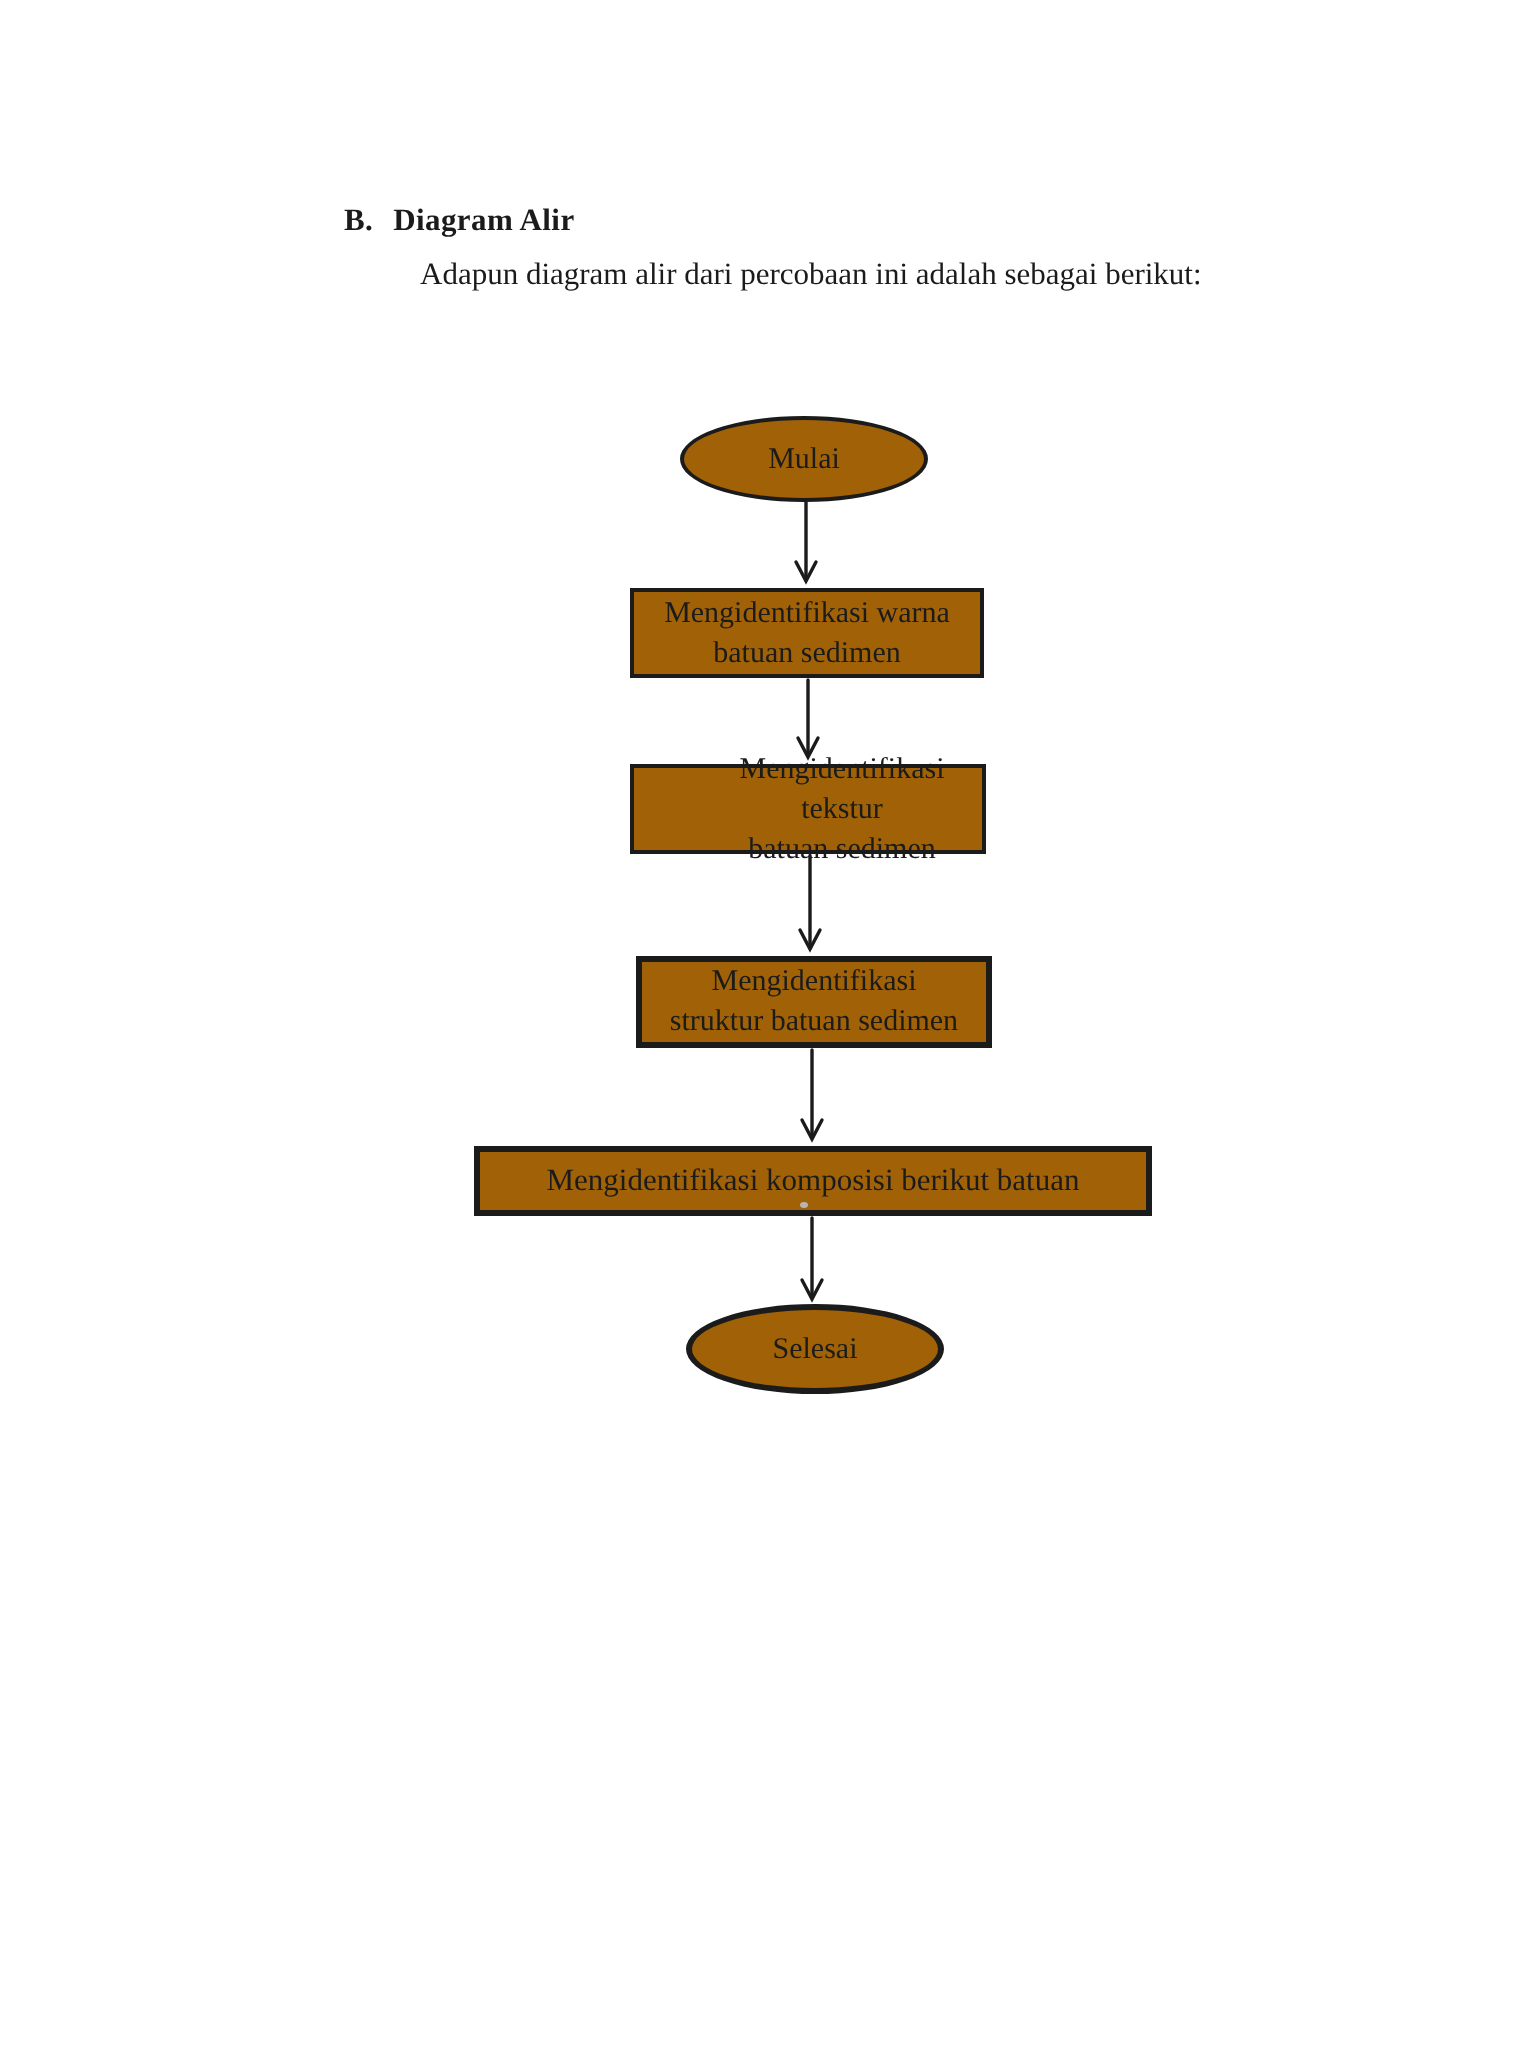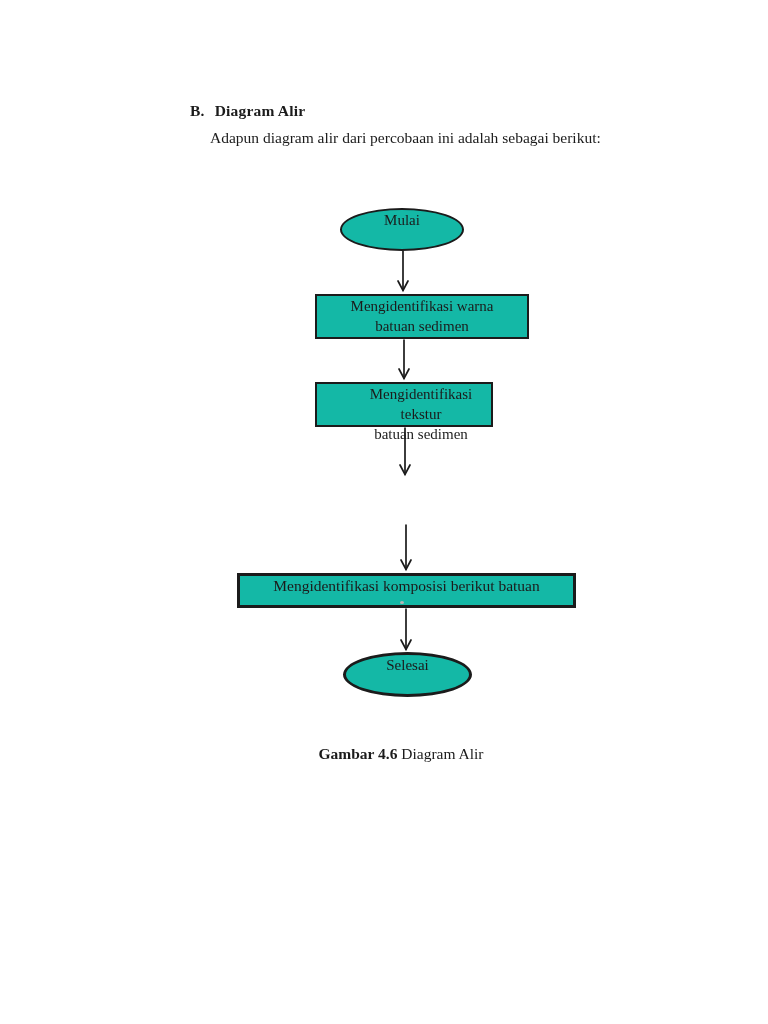--- a/index.html
+++ b/index.html
@@ -17,21 +17,20 @@
     color: #1b1b1b;
   }
   .heading {
     position: absolute;
     left: 172px;
     top: 102px;
     font-size: 15.5px;
     font-weight: bold;
     letter-spacing: 0.2px;
     white-space: nowrap;
-    margin-left: 18px;
   }
   .heading .h-label { margin-right: 10px; }
   .intro {
     position: absolute;
     left: 210px;
     top: 129px;
     margin: 0;
     font-size: 15.5px;
     white-space: nowrap;
   }
@@ -42,34 +41,34 @@
     width: 768px;
     height: 1024px;
     pointer-events: none;
   }
   .node {
     position: absolute;
     box-sizing: border-box;
     display: flex;
     flex-direction: column;
     align-items: center;
-    justify-content: flex-start;
+    justify-content: center;
     text-align: center;
-    background: #14b8a6;
+    background: #a16207;
     border-color: #1b1b1b;
     border-style: solid;
     font-size: 15px;
     line-height: 20px;
   }
   .n-start {
     left: 340px; top: 208px; width: 124px; height: 43px;
     border-width: 2.5px; border-radius: 50%;
   }
   .n-box1 {
-    left: 315px; top: 294px; width: 214px; height: 45px;
+    left: 315px; top: 294px; width: 177px; height: 45px;
     border-width: 2.5px;
   }
   .n-box2 {
     left: 315px; top: 382px; width: 178px; height: 45px;
     border-width: 2.5px;
     padding-left: 34px;
   }
   .n-box3 {
     left: 318px; top: 478px; width: 178px; height: 46px;
     border-width: 3.5px;
@@ -142,28 +141,29 @@
   <div class="node n-box1">
     <span>Mengidentifikasi warna</span>
     <span>batuan sedimen</span>
   </div>
 
   <div class="node n-box2">
     <span>Mengidentifikasi tekstur</span>
     <span>batuan sedimen</span>
   </div>
 
+  <div class="node n-box3">
+    <span>Mengidentifikasi</span>
+    <span>struktur batuan sedimen</span>
+  </div>
 
   <div class="node n-box4">
     <span>Mengidentifikasi komposisi berikut batuan</span>
   </div>
 
   <div class="artifact-dot"></div>
 
   <div class="node n-end">
     <span>Selesai</span>
   </div>
 
-  <p class="caption">
-    <b>Gambar 4.6</b><span> Diagram Alir</span>
-  </p>
 
 </div>
 
 </body></html>

